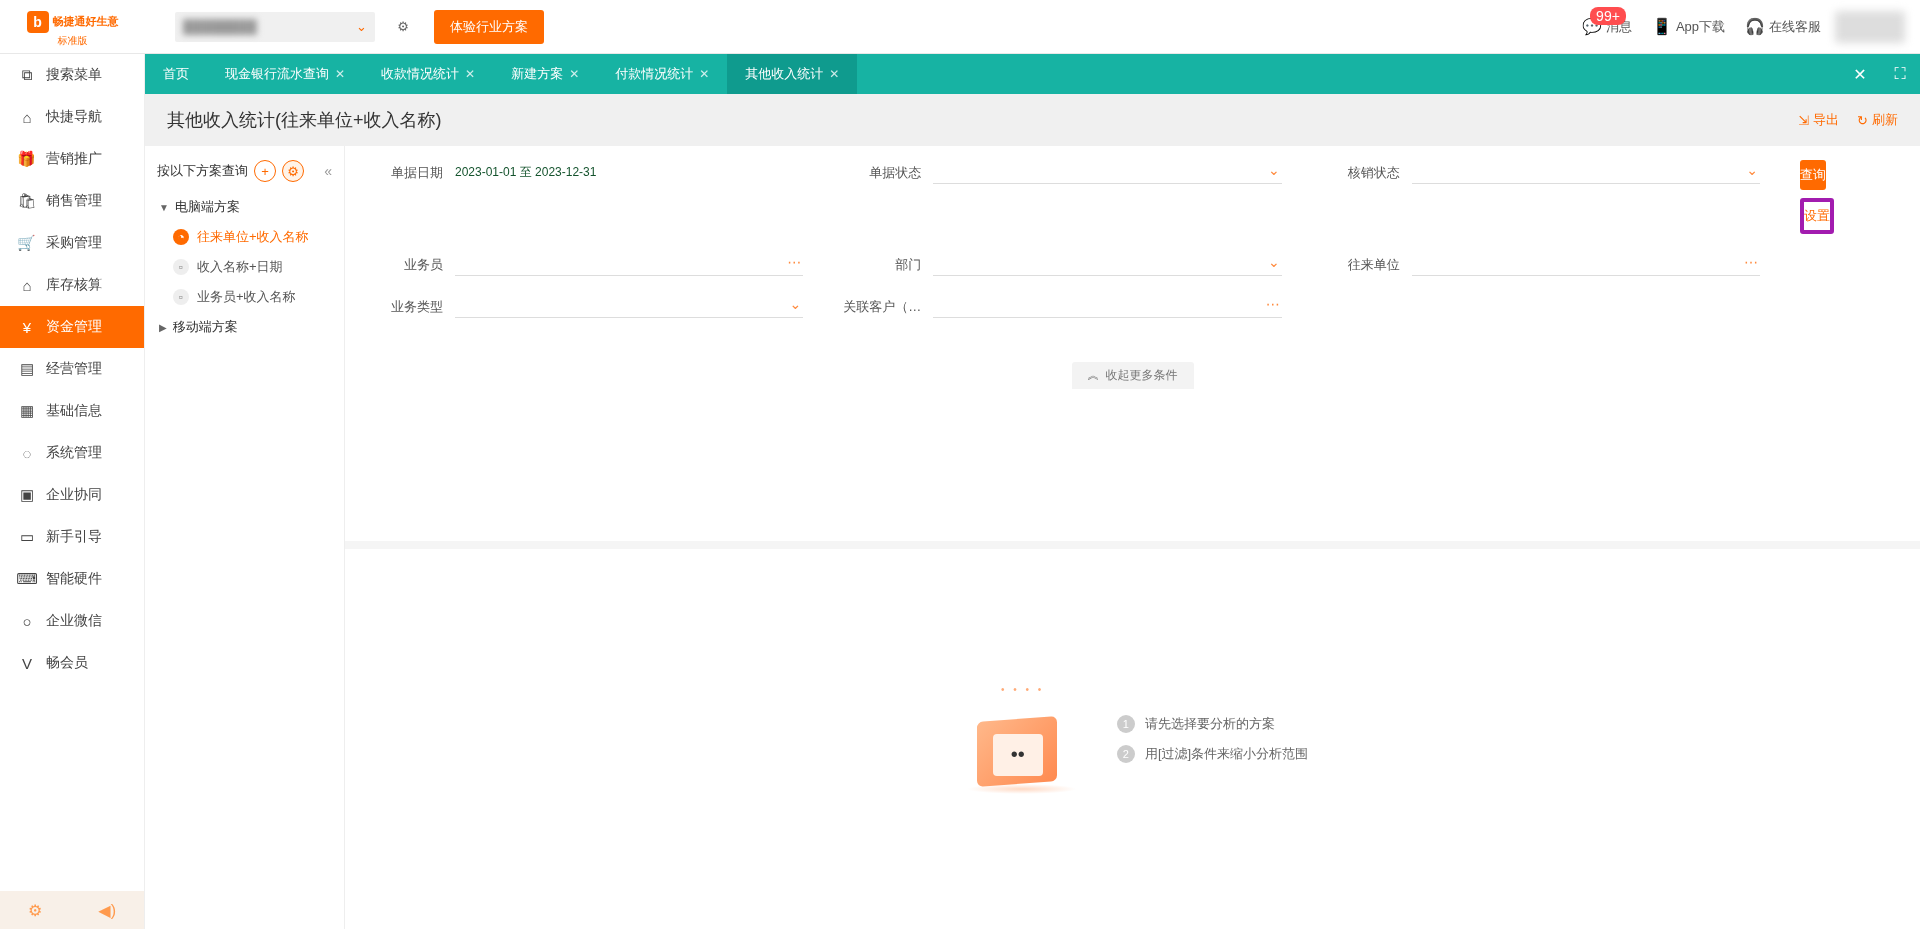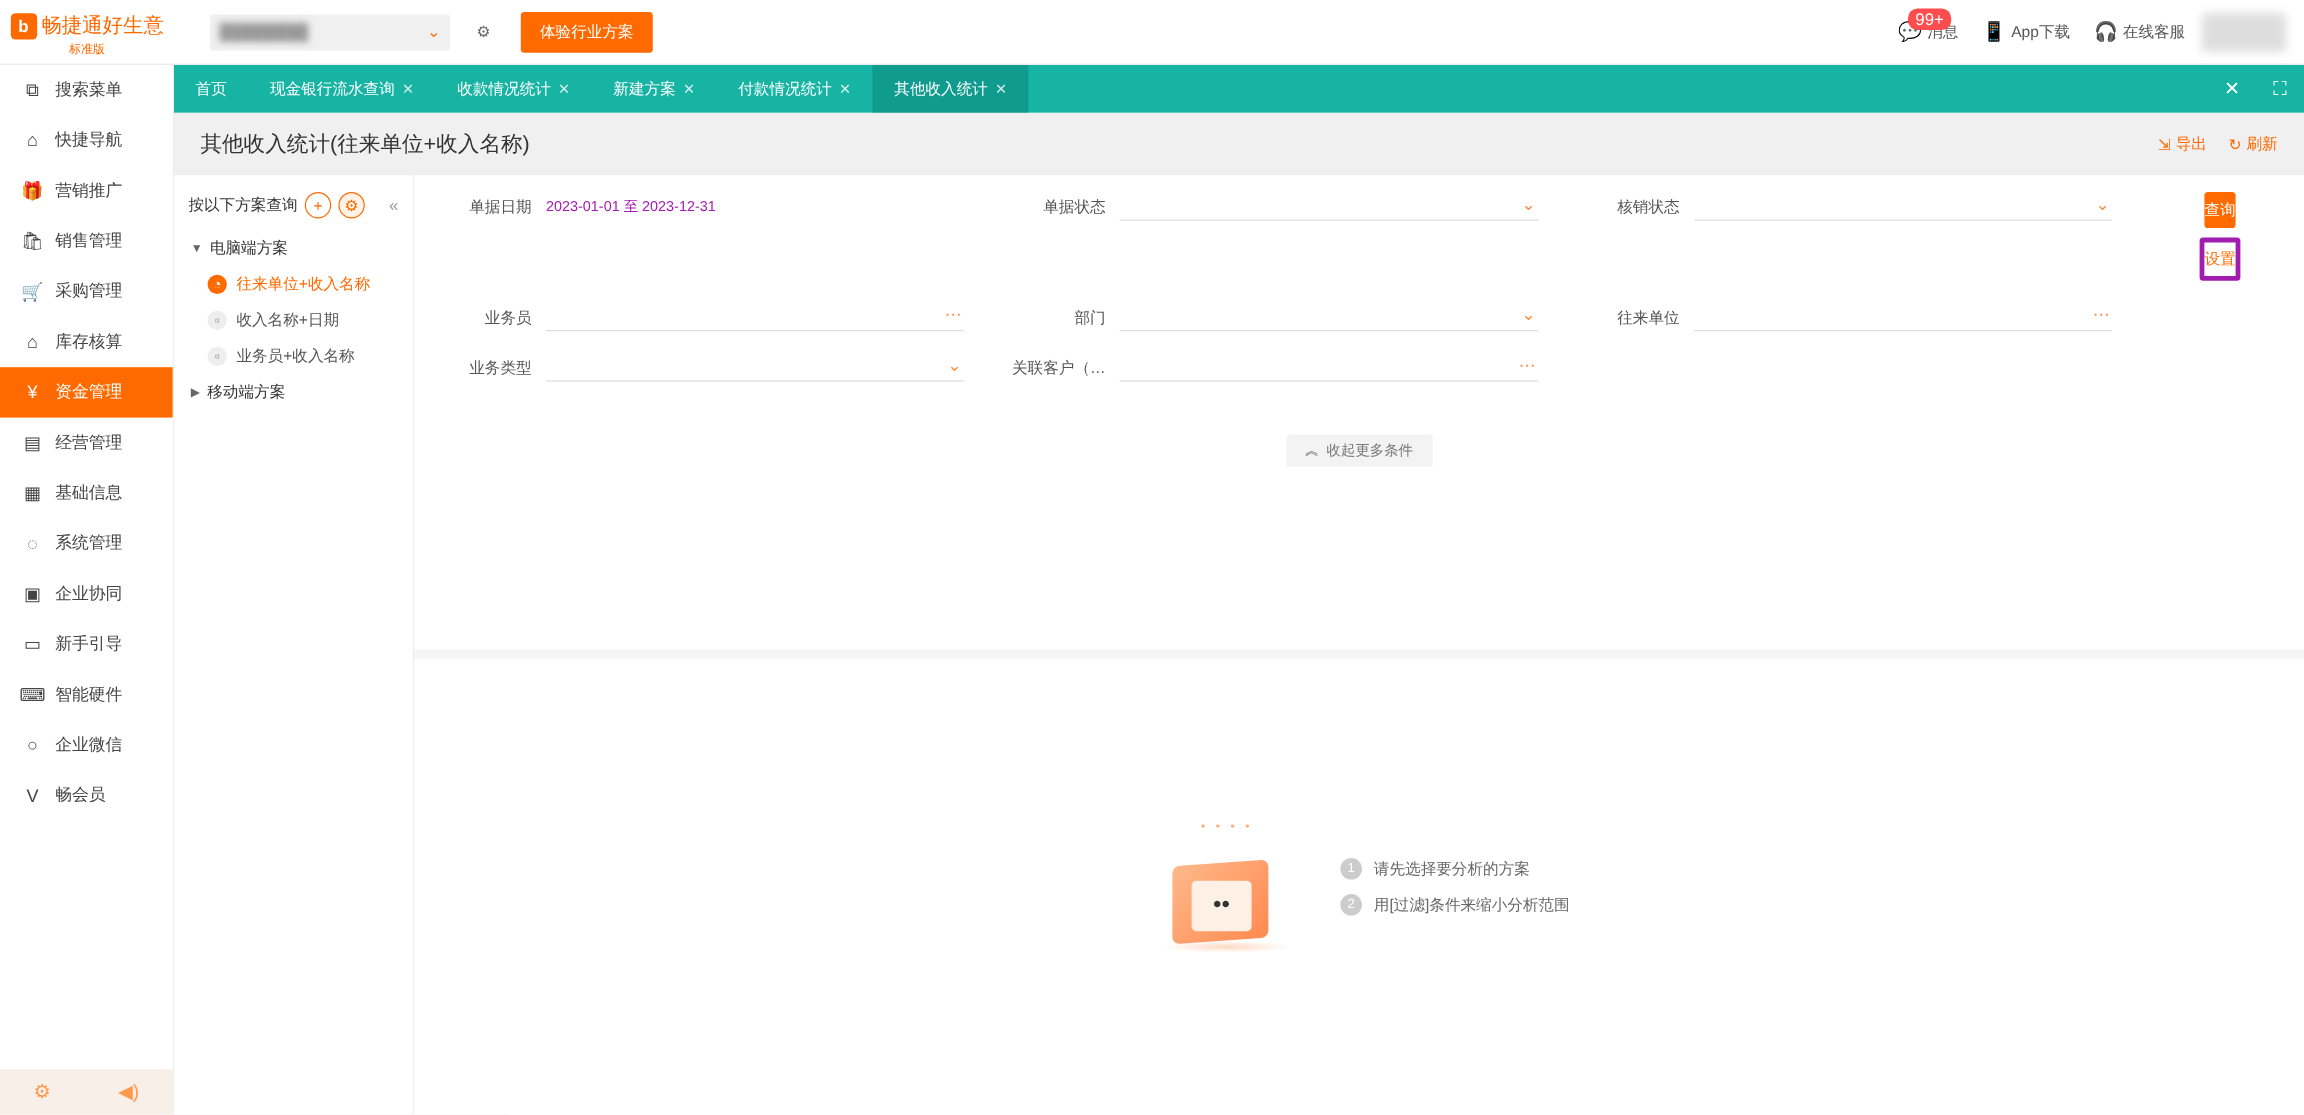--- a/index.html
+++ b/index.html
@@ -3,21 +3,21 @@
 <meta charset="utf-8">
 <style>
 * { margin: 0; padding: 0; box-sizing: border-box; }
 body { font-family: "Microsoft YaHei", "PingFang SC", sans-serif; font-size: 13px; color: #333; background: #f5f5f5; overflow: hidden; width: 1920px; height: 929px; }
 
 
 .top-header { height: 54px; background: #fff; display: flex; align-items: center; border-bottom: 1px solid #e8e8e8; position: relative; }
 .logo-area { width: 145px; display: flex; flex-direction: column; align-items: center; padding-top: 5px; }
 .logo-main { display: flex; align-items: center; gap: 4px; }
 .logo-icon { width: 22px; height: 22px; background: #ff6a00; color: #fff; border-radius: 4px; display: flex; align-items: center; justify-content: center; font-size: 14px; font-weight: bold; }
-.logo-text { color: #ff6a00; font-size: 17px; font-weight: 400; }
+.logo-text { color: #ff6a00; font-size: 11px; font-weight: 700; }
 .logo-sub { color: #ff6a00; font-size: 10px; margin-top: 1px; }
 .header-dropdown { margin-left: 30px; width: 200px; height: 30px; display: flex; align-items: center; justify-content: space-between; padding: 0 8px; background: #f0f0f0; border-radius: 2px; }
 .header-dropdown .blur { filter: blur(3px); color: #999; }
 .chevron-down { color: #ff6a00; }
 .gear-btn { width: 32px; height: 32px; margin-left: 12px; display: flex; align-items: center; justify-content: center; color: #666; cursor: pointer; }
 .orange-btn { margin-left: 15px; background: #ff6a00; color: #fff; padding: 8px 16px; border: none; border-radius: 3px; font-size: 13px; cursor: pointer; }
 .header-right { margin-left: auto; display: flex; align-items: center; gap: 8px; padding-right: 15px; }
 .hr-item { display: flex; align-items: center; gap: 4px; color: #555; font-size: 13px; padding: 4px 6px; cursor: pointer; position: relative; }
 .hr-item .icon { font-size: 16px; color: #666; }
 .badge { position: absolute; top: -6px; left: 14px; background: #ff4d4f; color: #fff; font-size: 14px; padding: 1px 6px; border-radius: 8px; }
@@ -73,22 +73,22 @@
 .filter-grid { display: grid; grid-template-columns: 1fr 1fr 1fr 100px; column-gap: 40px; row-gap: 18px; align-items: start; }
 .filter-cell { display: flex; align-items: flex-start; gap: 12px; }
 .filter-label { width: 78px; text-align: right; font-size: 13px; color: #555; padding-top: 4px; flex-shrink: 0; }
 .filter-input-wrap { flex: 1; }
 .filter-input { width: 100%; border: none; border-bottom: 1px solid #ddd; padding: 4px 24px 4px 0; font-size: 13px; color: #333; background: transparent; position: relative; }
 .input-row { position: relative; }
 .input-suffix { position: absolute; right: 2px; top: 2px; color: #ff8a3d; font-size: 14px; cursor: pointer; }
 .date-pills { display: flex; gap: 6px; align-items: center; flex-wrap: wrap; }
 .pill { padding: 2px 7px; font-size: 12px; color: #666; cursor: pointer; border-radius: 9px; }
 .pill.active { background: #ff6a00; color: #fff; }
-.date-range { font-size: 12px; color: #a21caf; margin-top: 4px; }
-.action-col { display: flex; flex-direction: column; gap: 8px; align-items: center; }
+.date-range { font-size: 12px; color: #14532d; margin-top: 4px; }
+.action-col { display: flex; flex-direction: column; gap: 8px; align-items: flex-start; }
 .btn-primary { background: #ff6a00; color: #fff; border: none; padding: 6px 0; border-radius: 3px; font-size: 13px; cursor: pointer; }
 .btn-outline { background: #fff; color: #ff6a00; border: 4px solid #a21caf; padding: 5px 0; border-radius: 3px; font-size: 13px; cursor: pointer; }
 
 .collapse-row { text-align: center; margin-top: 20px; }
 .collapse-pill { display: inline-flex; align-items: center; gap: 6px; background: #f3f3f3; padding: 5px 16px; font-size: 12px; color: #777; border-radius: 3px 3px 0 0; cursor: pointer; }
 
 
 .empty-area { flex: 1; background: #fff; margin-top: 8px; display: flex; align-items: center; justify-content: center; }
 .empty-content { display: flex; align-items: center; gap: 30px; }
 .empty-illus { width: 130px; height: 110px; position: relative; }

